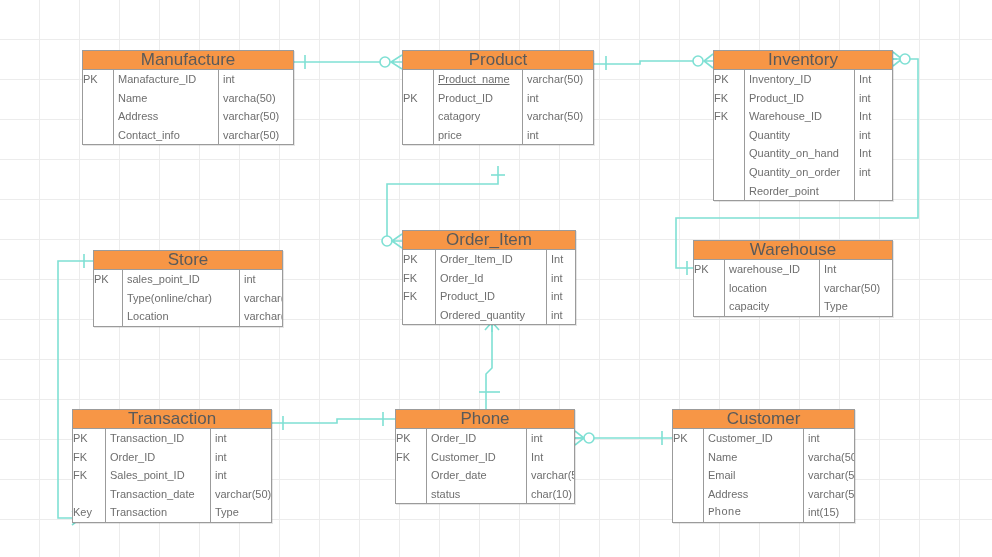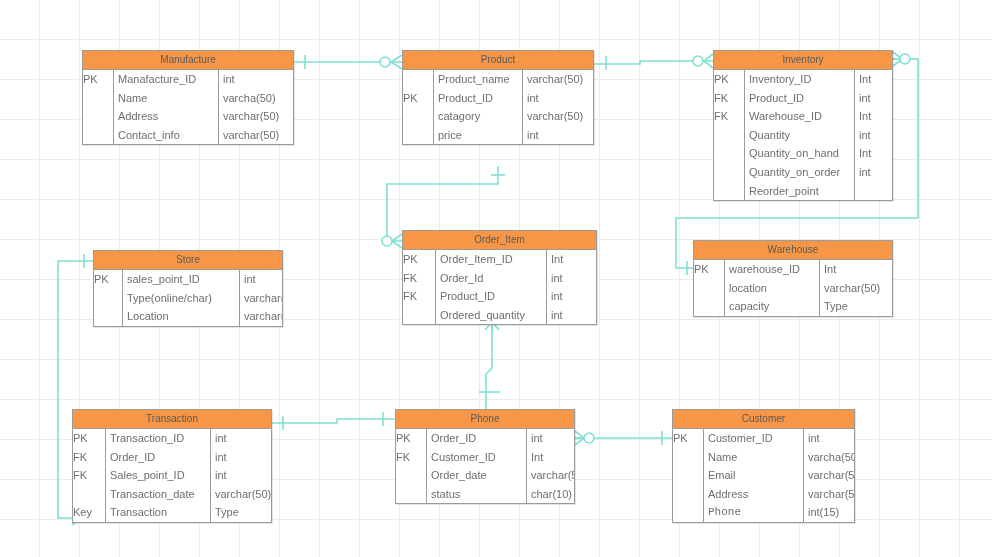--- a/index.html
+++ b/index.html
@@ -34,21 +34,21 @@
   .entity {
     position: absolute;
     border: 1px solid #9b9b9b;
     background: #ffffff;
     box-sizing: border-box;
     box-shadow: 1px 1px 0 rgba(0,0,0,0.10);
   }
   .entity-title {
     background: #f79646;
     color: #5a5a5a;
-    font-size: 10px;
+    font-size: 17px;
     text-align: center;
     line-height: 18px;
     height: 18px;
     border-bottom: 1px solid #9b9b9b;
     white-space: nowrap;
     overflow: hidden;
   }
   .entity-body {
     display: table;
     width: 100%;
@@ -167,21 +167,21 @@
           <div class="cell cell-name" style="width: 100px;">Contact_info</div>
           <div class="cell cell-type">varchar(50)</div>
         </div>
       </div>
     </div>
     <div class="entity" style="left: 402px; top: 50px; width: 192px;">
       <div class="entity-title">Product</div>
       <div class="entity-body">
         <div class="attr-row">
           <div class="cell cell-key" style="width: 30px;"></div>
-          <div class="cell cell-name" style="width: 84px;">Product_name</div>
+          <div class="cell cell-name" style="width: 84px; text-decoration: underline;">Product_name</div>
           <div class="cell cell-type">varchar(50)</div>
         </div>
         <div class="attr-row">
           <div class="cell cell-key" style="width: 30px;">PK</div>
           <div class="cell cell-name" style="width: 84px;">Product_ID</div>
           <div class="cell cell-type">int</div>
         </div>
         <div class="attr-row">
           <div class="cell cell-key" style="width: 30px;"></div>
           <div class="cell cell-name" style="width: 84px;">catagory</div>
@@ -247,21 +247,21 @@
           <div class="cell cell-name" style="width: 112px;">Type(online/char)</div>
           <div class="cell cell-type">varchar(10)</div>
         </div>
         <div class="attr-row">
           <div class="cell cell-key" style="width: 28px;"></div>
           <div class="cell cell-name" style="width: 112px;">Location</div>
           <div class="cell cell-type">varchar(50)</div>
         </div>
       </div>
     </div>
-    <div class="entity" style="left: 402px; top: 230px; width: 195px;">
+    <div class="entity" style="left: 402px; top: 230px; width: 174px;">
       <div class="entity-title">Order_Item</div>
       <div class="entity-body">
         <div class="attr-row">
           <div class="cell cell-key" style="width: 32px;">PK</div>
           <div class="cell cell-name" style="width: 106px;">Order_Item_ID</div>
           <div class="cell cell-type">Int</div>
         </div>
         <div class="attr-row">
           <div class="cell cell-key" style="width: 32px;">FK</div>
           <div class="cell cell-name" style="width: 106px;">Order_Id</div>

